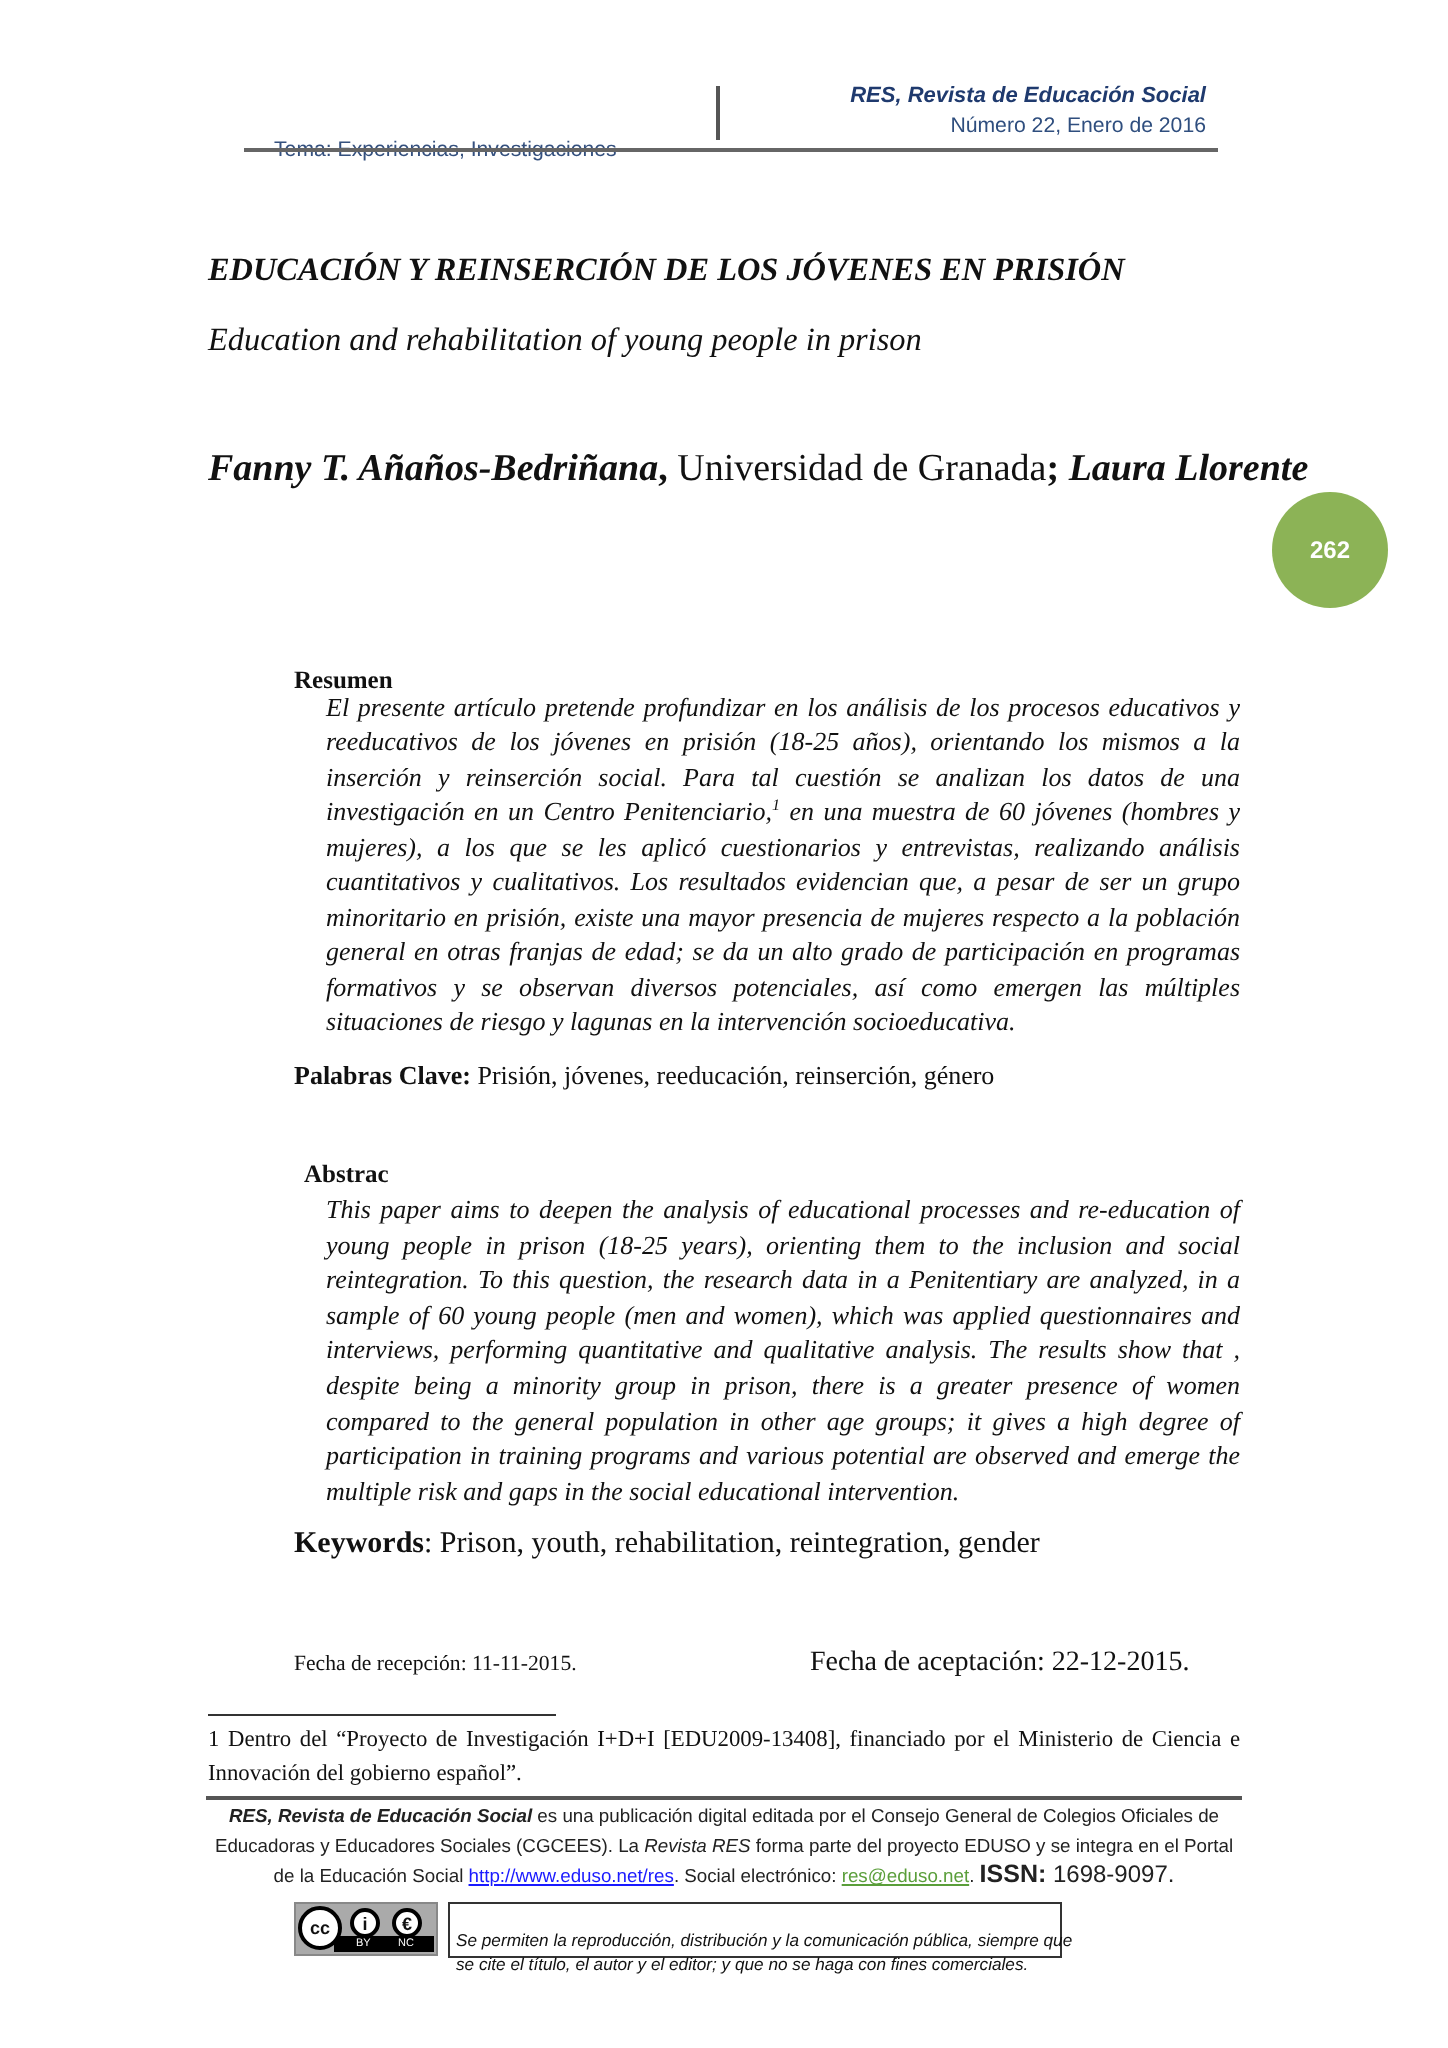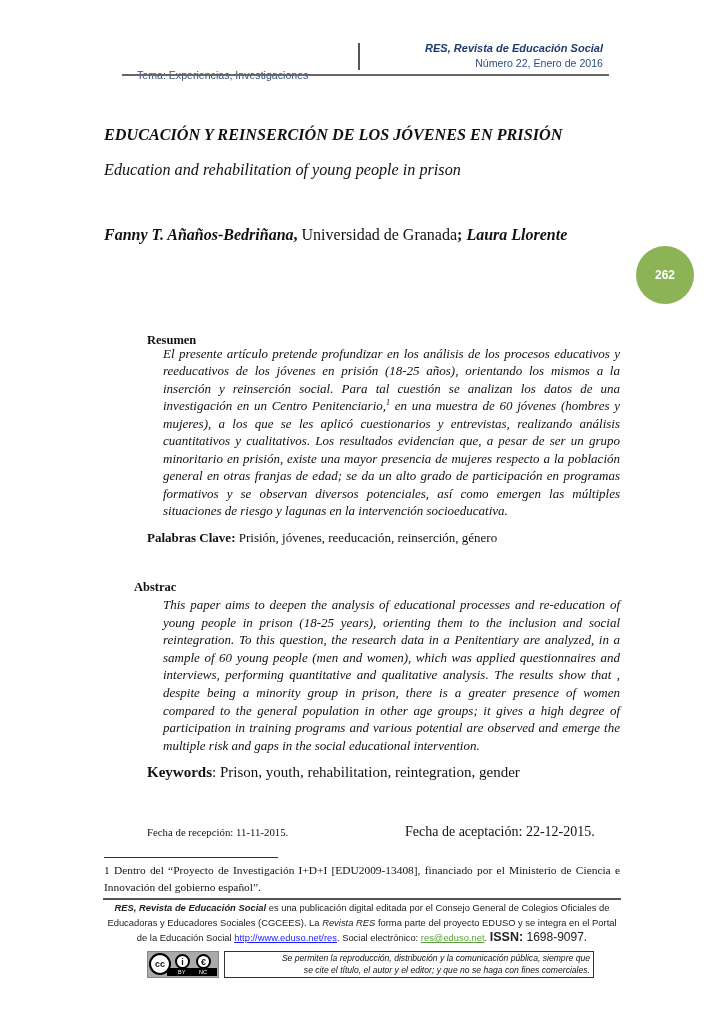--- a/index.html
+++ b/index.html
@@ -11,39 +11,39 @@
   
   #hdr-tema { left:137px; top:50px; font-size:10.6px; line-height:14px; color:#34507e; white-space:nowrap;margin-top:18px; }
   #hdr-vline { left:358px; top:43px; width:1.5px; height:27px; background:#555; }
   #hdr-journal { right:121px; top:41px; font-size:11px; line-height:14px; font-weight:bold; font-style:italic; color:#1f3a6e; white-space:nowrap; text-align:right; }
   #hdr-issue { right:121px; top:56px; font-size:10.6px; line-height:14px; color:#2f4e7e; white-space:nowrap; text-align:right; }
   #hdr-rule { left:122px; top:74px; width:487px; height:1.5px; background:#666; }
 
   #title { left:104px; top:124px; font-size:16.2px; line-height:22px; font-weight:bold; font-style:italic; white-space:nowrap; }
   #subtitle { left:104px; top:159px; font-size:16.2px; line-height:22px; font-style:italic; white-space:nowrap; }
 
-  #authors { left:104px; top:226px; font-size:16px; line-height:18.6px; }
+  #authors { left:104px; top:226px; font-size:19px; line-height:18.6px; }
   #authors .line { white-space:nowrap; }
   #authors .nm { font-weight:bold; font-style:italic; }
   #authors .b { font-weight:bold; }
 
   #page-badge { left:636px; top:246px; width:58px; height:58px; border-radius:50%; background:#8cb356; color:#fff; font-weight:bold; font-size:12px; display:flex; align-items:center; justify-content:center; }
 
   .sec-head { font-weight:bold; font-size:12.5px; line-height:16px; }
   .para { width:473px; font-style:italic; font-size:13px; }
   .para .ln { text-align:justify; text-align-last:justify; white-space:nowrap; overflow:visible;margin-left:16px; }
   .para .ln.last { text-align-last:left; }
   .para sup { font-size:8px; line-height:0; vertical-align:5px; }
 
   #resumen-head { left:147px; top:320px;margin-top:12px; }
   #resumen-body { left:147px; top:345px; line-height:17.45px; }
   #palabras { left:147px; top:529px; font-size:13px; line-height:18px; white-space:nowrap; }
   #palabras b { font-weight:bold; }
 
-  #abstract-head { left:134px; top:579px; }
+  #abstract-head { left:152px; top:579px; }
   #abstract-body { left:147px; top:596px; line-height:17.6px; }
   #keywords { left:147px; top:762px; font-size:15px; line-height:20px; white-space:nowrap; }
 
   #fecha-rec { left:147px; top:825px; font-size:10.8px; line-height:14px; white-space:nowrap; }
   #fecha-acc { left:405px; top:825px; font-size:14px; line-height:14px; white-space:nowrap; }
 
   #fn-rule { left:104px; top:857px; width:174px; height:1px; background:#333; }
   #footnote { left:104px; top:862px; width:516px; font-size:11.4px; line-height:17px; }
   #footnote .ln { text-align:justify; text-align-last:justify; white-space:nowrap; }
   #footnote .ln.last { text-align-last:left; }
@@ -62,21 +62,21 @@
   #cc-badge { left:147px; top:951px; width:72px; height:27px; border:1px solid #888; background:#aaa; box-sizing:border-box; }
   #cc-badge .strip { position:absolute; left:19px; right:1px; bottom:1px; height:8px; background:#000; }
   #cc-badge .cc { position:absolute; left:1px; top:1px; width:22px; height:22px; border-radius:50%; background:#fff; border:2.5px solid #000; box-sizing:border-box; font-family:"Liberation Sans", sans-serif; font-weight:bold; font-size:9px; display:flex; align-items:center; justify-content:center; }
   #cc-badge .ic { position:absolute; top:2px; width:15px; height:15px; border-radius:50%; background:#fff; border:2px solid #000; box-sizing:border-box; font-family:"Liberation Sans", sans-serif; font-weight:bold; font-size:9px; display:flex; align-items:center; justify-content:center; }
   #cc-badge .by { left:27px; }
   #cc-badge .nc { left:48px; }
   #cc-badge .lbl { position:absolute; bottom:1px; font-family:"Liberation Sans", sans-serif; font-size:5.5px; color:#fff; line-height:8px; }
   #cc-badge .lbl.l1 { left:30px; }
   #cc-badge .lbl.l2 { left:51px; }
 
-  #license-box { left:224px; top:951px; width:370px; height:27px; border:1px solid #333; box-sizing:border-box; padding:1px 3px; font-size:8.6px; line-height:11.5px; font-style:italic; color:#111;text-align:right; }
+  #license-box { left:224px; top:951px; width:307px; height:27px; border:1px solid #333; box-sizing:border-box; padding:13px 3px; font-size:8.6px; line-height:11.5px; font-style:italic; color:#111; }
   #license-box .ln { white-space:nowrap; }
 </style>
 </head>
 <body>
 
 <div id="hdr-tema" class="abs sans">Tema: Experiencias, Investigaciones</div>
 <div id="hdr-vline" class="abs"></div>
 <div id="hdr-journal" class="abs sans">RES, Revista de Educación Social</div>
 <div id="hdr-issue" class="abs sans">Número 22, Enero de 2016</div>
 <div id="hdr-rule" class="abs"></div>

